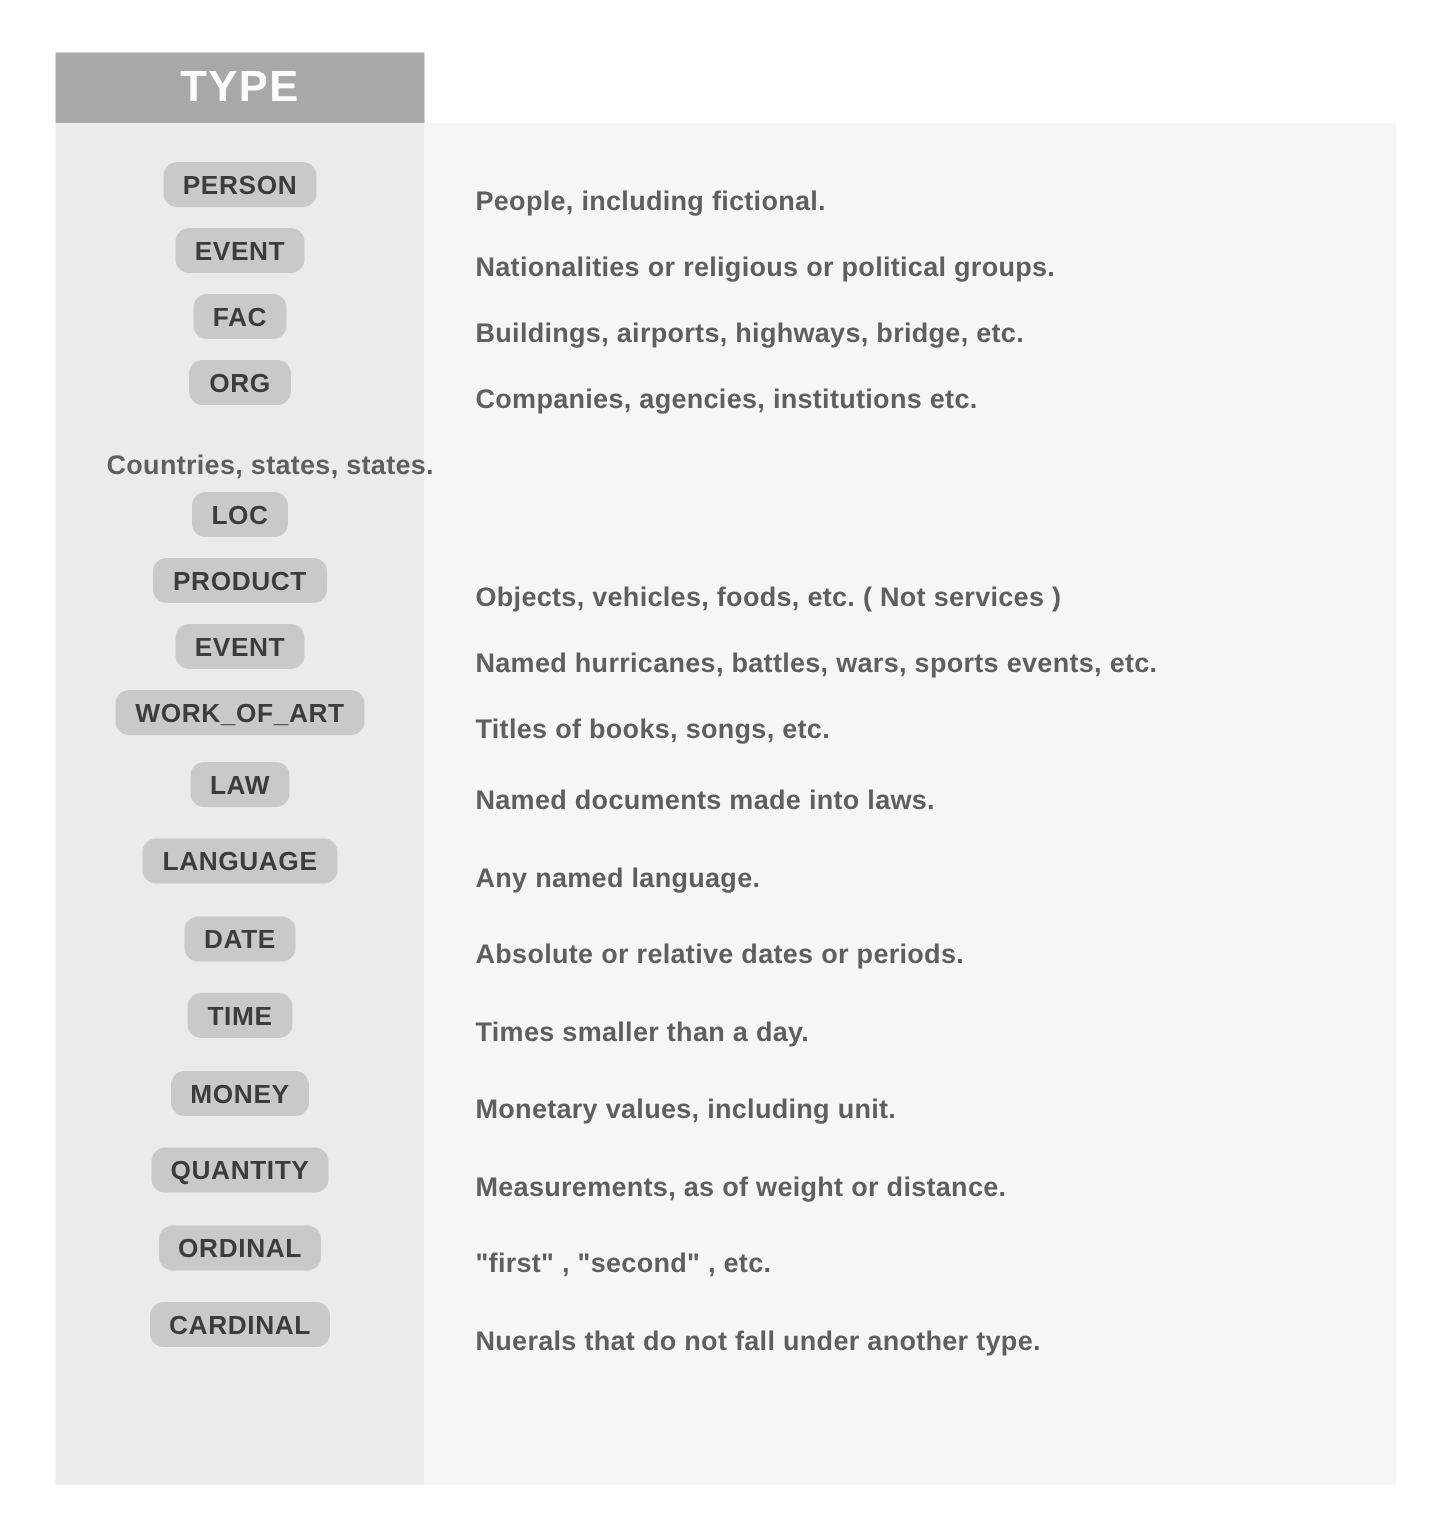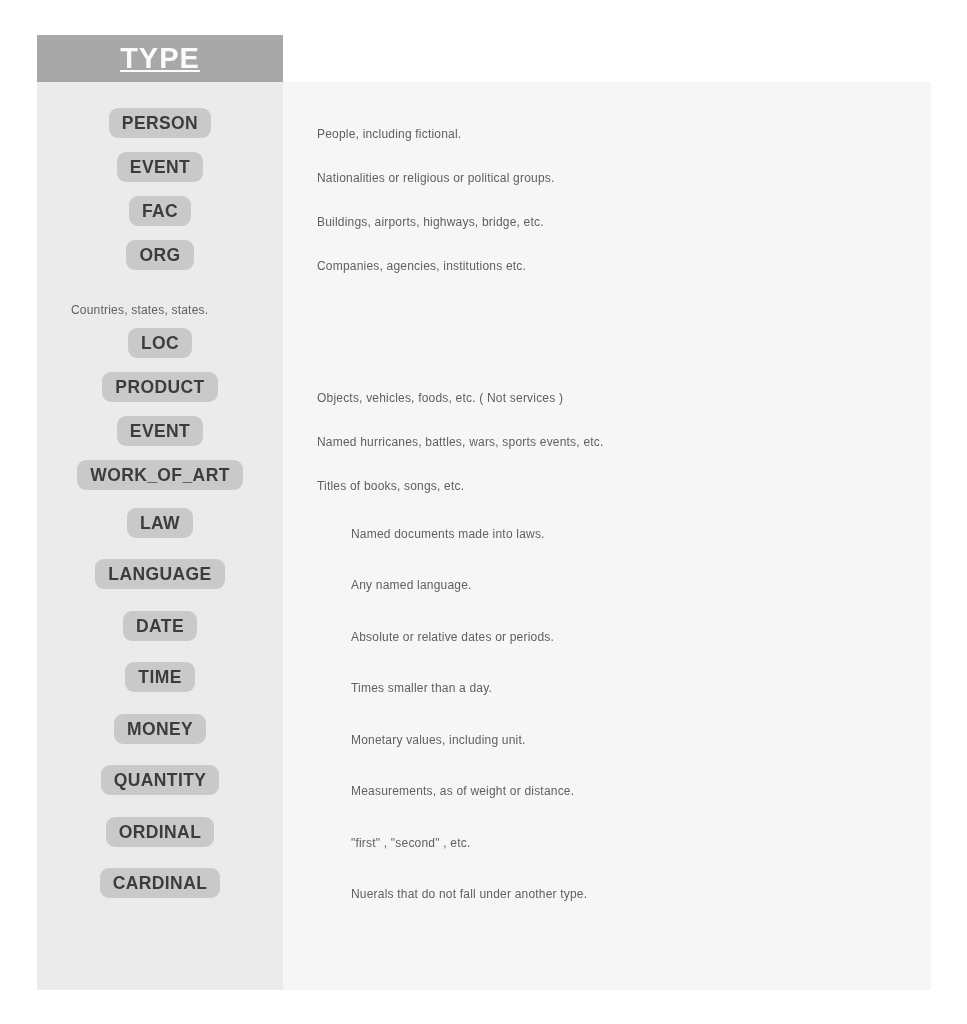--- a/index.html
+++ b/index.html
@@ -30,21 +30,20 @@
     height:47px;
   }
   .header-cell{
     display:flex;
     align-items:center;
     justify-content:center;
     color:var(--header-text);
     font-size:29px;
     font-weight:700;
     letter-spacing:1px;
-    text-decoration:underline;
   }
   .header-cell.type{
     width:246px;
     background:var(--header-type-bg);
   }
   .header-cell.desc{
     flex:1;
     background:var(--header-description-bg);
   }
   .body{
@@ -52,21 +51,21 @@
     padding-top:19px;
     background:linear-gradient(to right,var(--type-column-bg) 246px,var(--description-column-bg) 246px);
     display:flex;
     flex-direction:column;
   }
   .row{
     display:flex;
     height:44px;
     align-items:center;
   }
-  .row:nth-child(n+10){height:51.5px;gap:34px;}
+  .row:nth-child(n+10){height:51.5px;}
   .cell-type{
     width:246px;
     display:flex;
     justify-content:center;
     align-items:center;
   }
   .tag{
     display:inline-block;
     background:var(--tag-bg);
     color:var(--tag-text);
@@ -79,22 +78,22 @@
     white-space:nowrap;
   }
   .cell-desc{
     flex:1;
     padding-left:34px;
     display:flex;
     align-items:center;
   }
   .desc-text{
     color:var(--description-text);
-    font-size:12px;
-    font-weight:400;
+    font-size:18px;
+    font-weight:700;
     letter-spacing:0.2px;
     white-space:nowrap;
     margin-top:22px;
   }
 </style>
 </head>
 <body>
 
 <div class="table">
   <div class="header-row">

